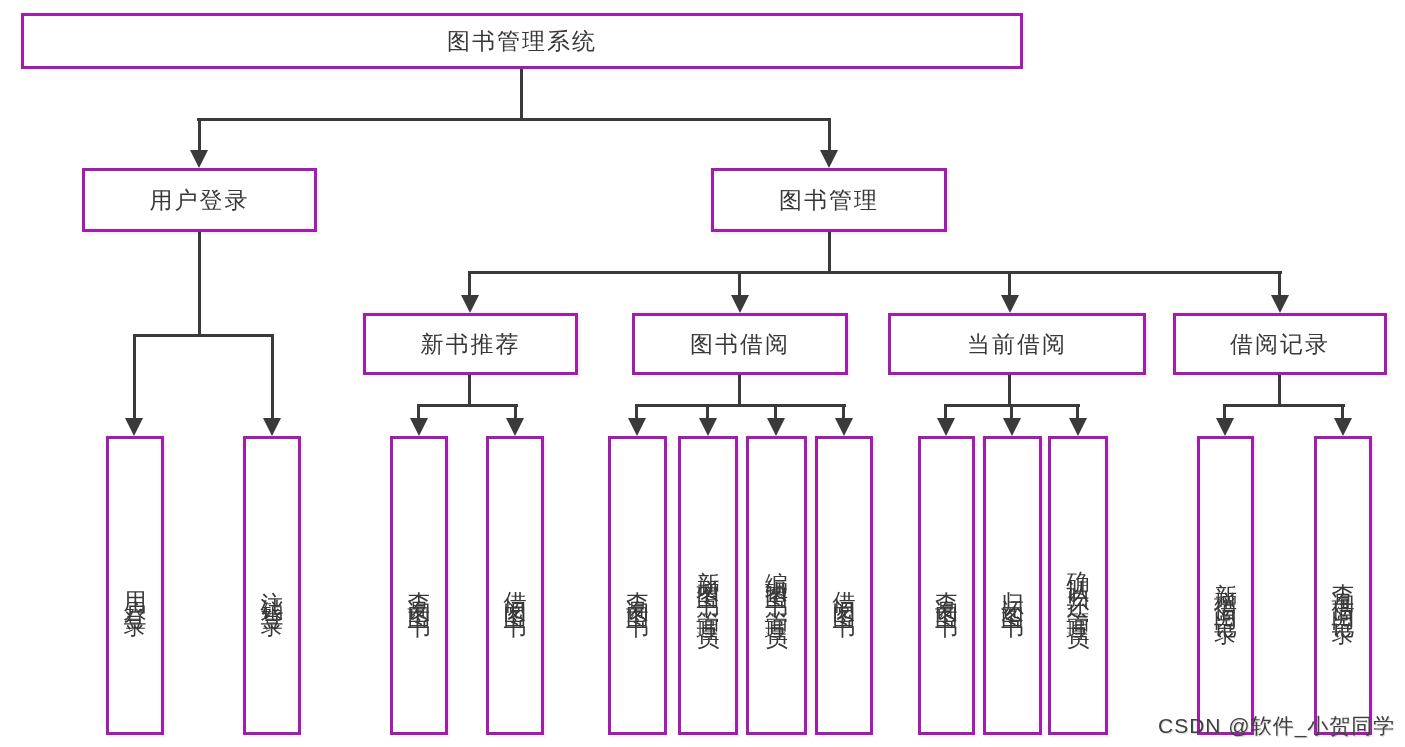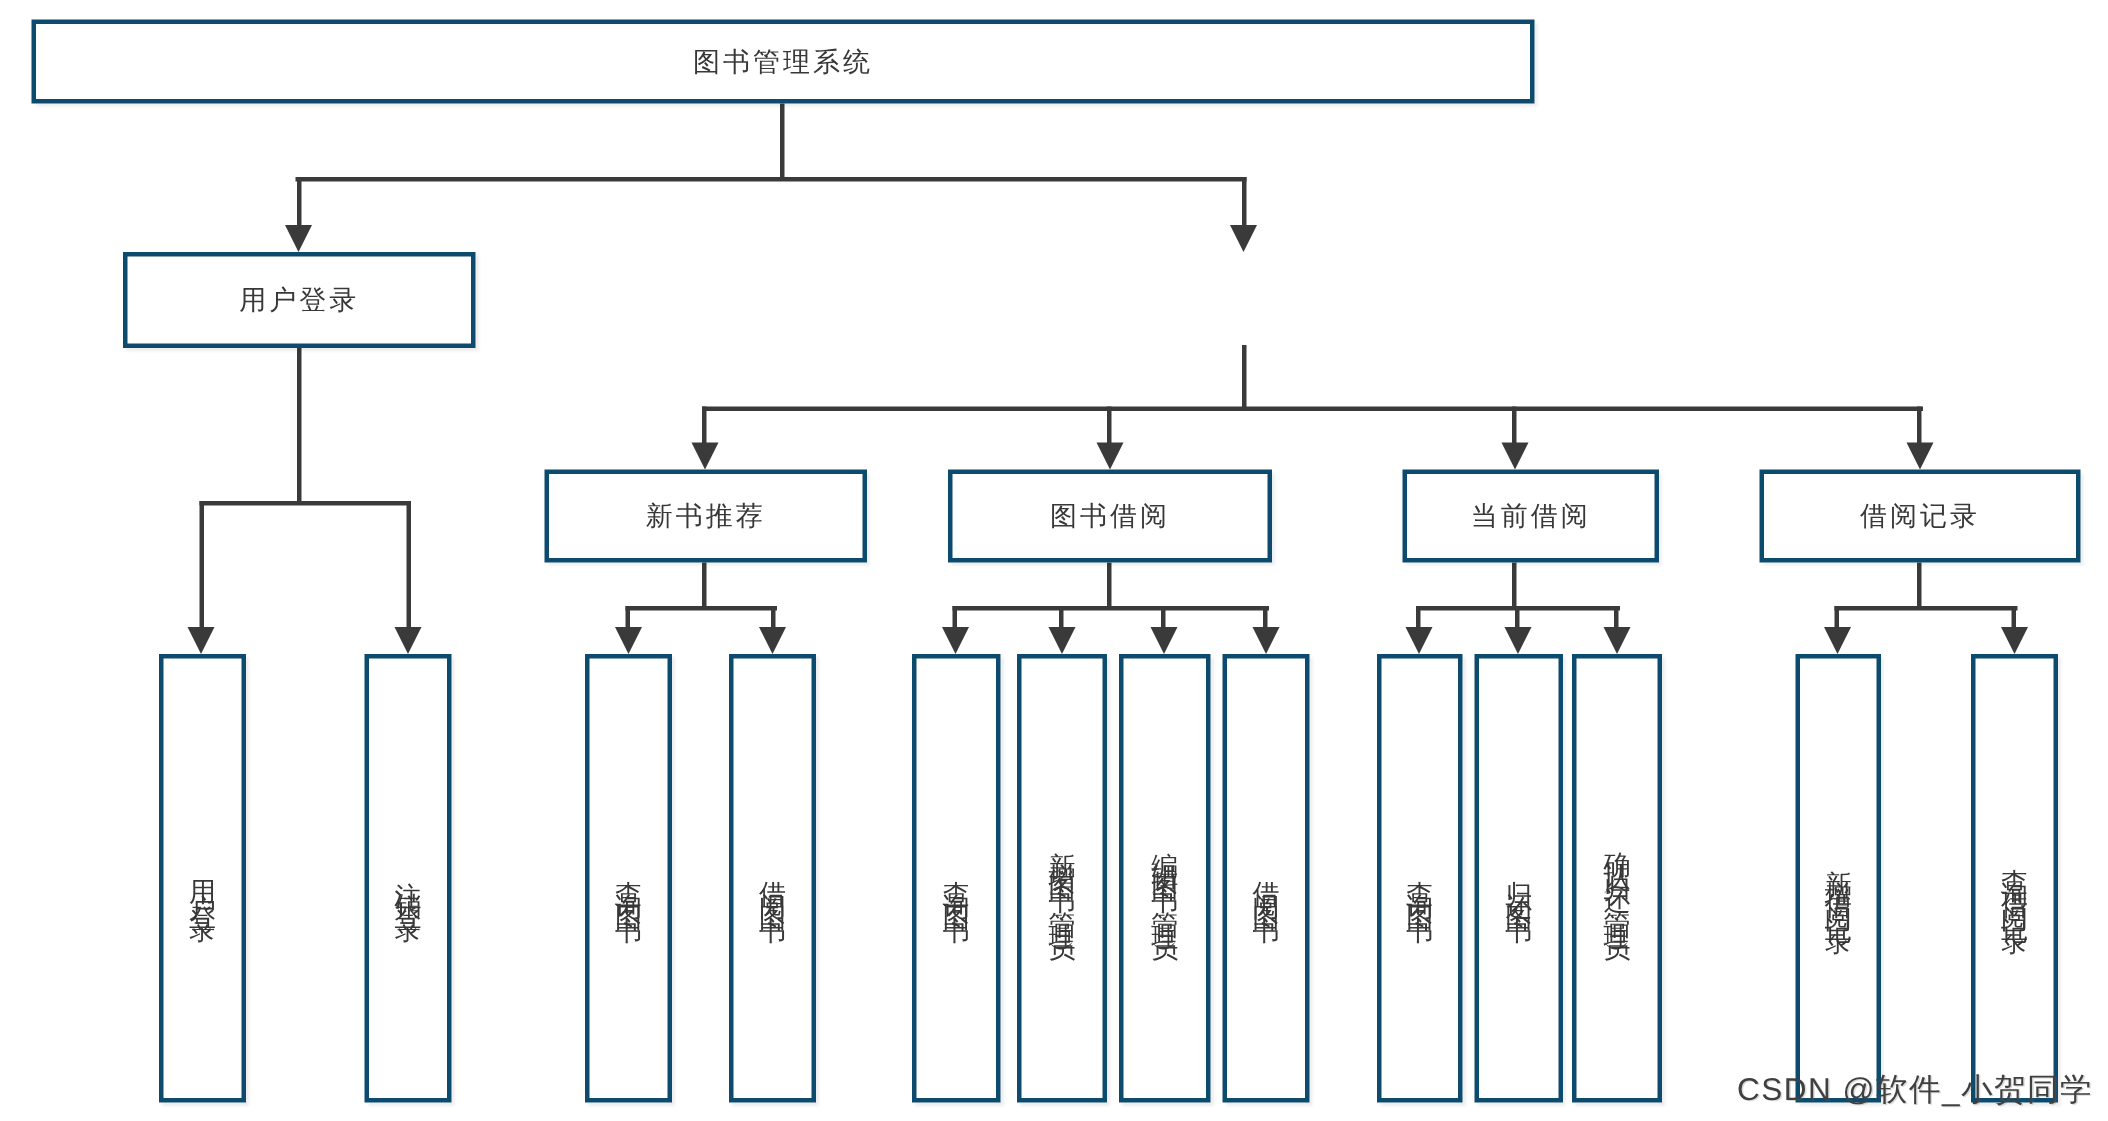--- a/index.html
+++ b/index.html
@@ -7,24 +7,24 @@
     position:relative;
     width:1405px;height:747px;
     background:#ffffff;
     font-family:"Liberation Sans",sans-serif;
     overflow:hidden;
   }
   .box{
     position:absolute;
     box-sizing:border-box;
     background:#ffffff;
-    border:3px solid #0c4a6e;
+    border:3px solid #a21caf;
     display:flex;align-items:center;justify-content:center;
     color:#383838;
-    font-size:18px;
+    font-size:23px;
     letter-spacing:2px;
     box-shadow:2px 2px 2px rgba(0,0,0,0.07);
     z-index:2;
   }
   .vbox{
     writing-mode:vertical-rl;
     text-orientation:mixed;
     letter-spacing:8px;
     line-height:1;
     padding-top:6px;
@@ -58,20 +58,21 @@
   <div>
     <div class="vl" style="left:520px;top:66px;height:54px;"></div>
     <div class="hl" style="left:197px;top:118px;width:634px;"></div>
     <div class="vl" style="left:198px;top:118px;height:34px;"></div>
     <div class="arr" style="left:190px;top:150px;"></div>
     <div class="vl" style="left:828px;top:118px;height:34px;"></div>
     <div class="arr" style="left:820px;top:150px;"></div>
   </div>
 
   <div class="box" style="left:82px;top:168px;width:235px;height:64px;">用户登录</div>
+  <div class="box" style="left:711px;top:168px;width:236px;height:64px;">图书管理</div>
 
   <div>
     <div class="vl" style="left:198px;top:230px;height:106px;"></div>
     <div class="hl" style="left:133px;top:334px;width:141px;"></div>
     <div class="vl" style="left:133px;top:334px;height:86px;"></div>
     <div class="arr" style="left:125px;top:418px;"></div>
     <div class="vl" style="left:271px;top:334px;height:86px;"></div>
     <div class="arr" style="left:263px;top:418px;"></div>
   </div>
 
@@ -83,21 +84,21 @@
     <div class="vl" style="left:738px;top:271px;height:28px;"></div>
     <div class="arr" style="left:731px;top:295px;"></div>
     <div class="vl" style="left:1008px;top:271px;height:28px;"></div>
     <div class="arr" style="left:1001px;top:295px;"></div>
     <div class="vl" style="left:1278px;top:271px;height:28px;"></div>
     <div class="arr" style="left:1271px;top:295px;"></div>
   </div>
 
   <div class="box" style="left:363px;top:313px;width:215px;height:62px;">新书推荐</div>
   <div class="box" style="left:632px;top:313px;width:216px;height:62px;">图书借阅</div>
-  <div class="box" style="left:935px;top:313px;width:171px;height:62px;text-align:center;">当前借阅</div>
+  <div class="box" style="left:888px;top:313px;width:258px;height:62px;text-align:center;">当前借阅</div>
   <div class="box" style="left:1173px;top:313px;width:214px;height:62px;">借阅记录</div>
 
   <div>
     <div class="vl" style="left:468px;top:373px;height:33px;"></div>
     <div class="hl" style="left:417px;top:404px;width:101px;"></div>
     <div class="vl" style="left:417px;top:404px;height:16px;"></div>
     <div class="arr" style="left:410px;top:418px;"></div>
     <div class="vl" style="left:514px;top:404px;height:16px;"></div>
     <div class="arr" style="left:506px;top:418px;"></div>
   </div>

